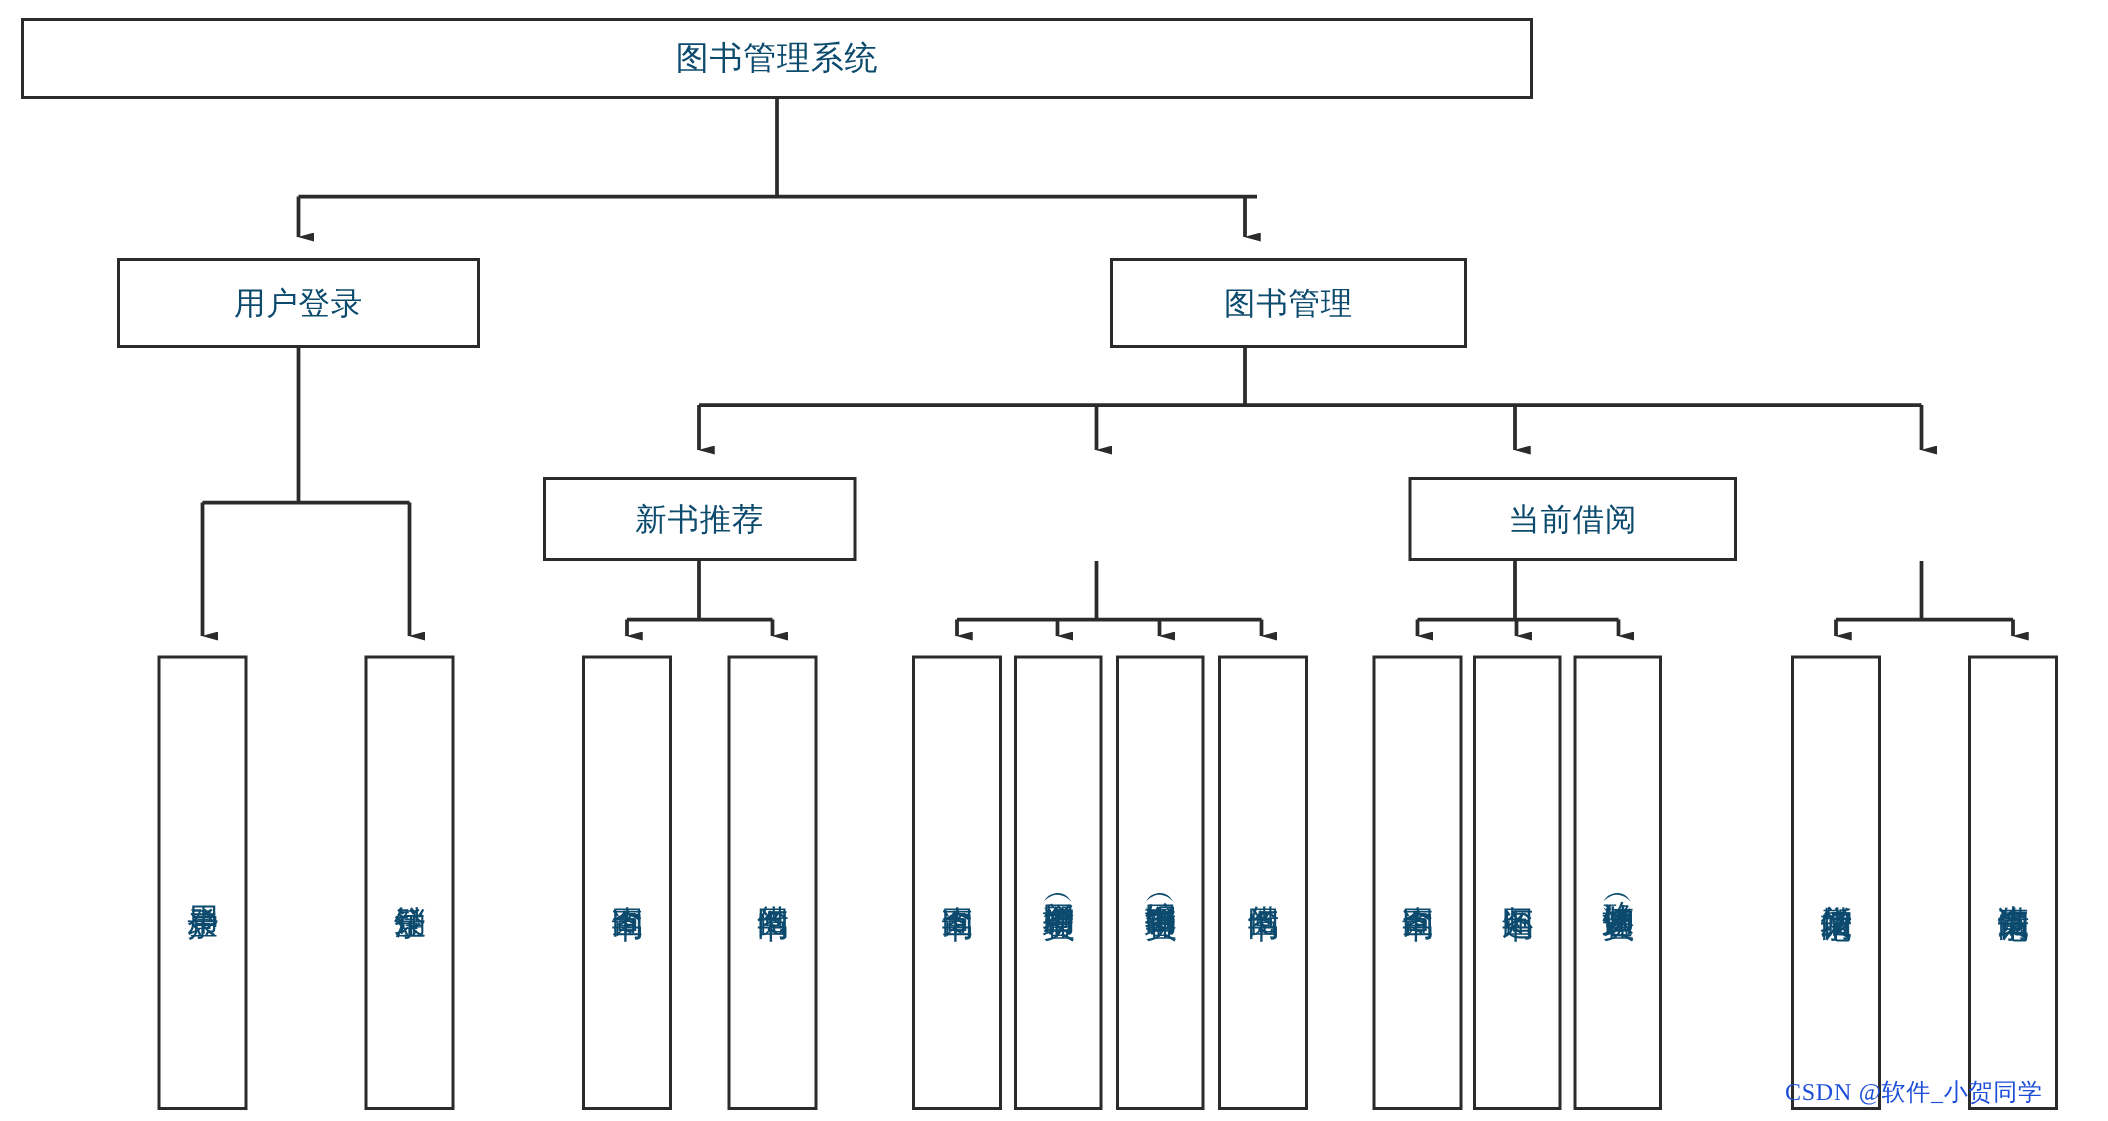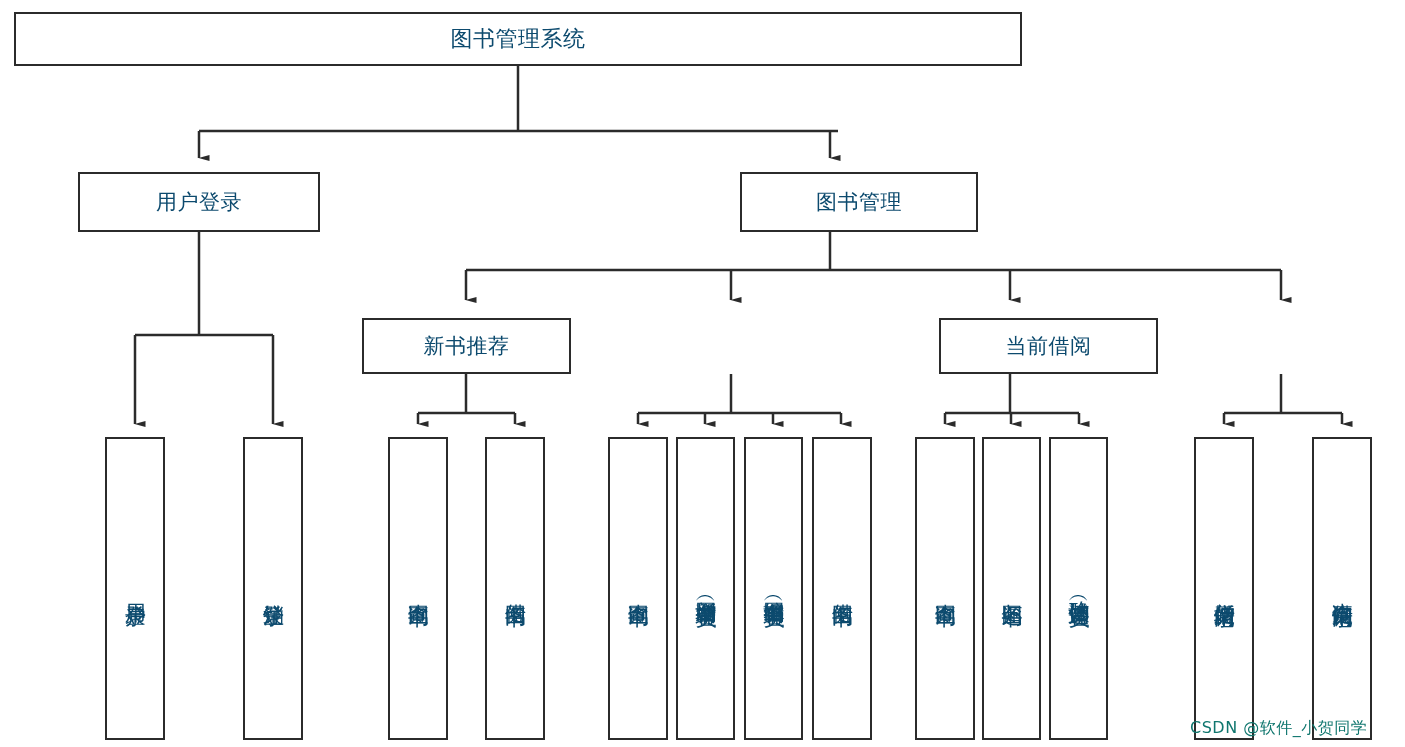--- a/index.html
+++ b/index.html
@@ -52,23 +52,24 @@
   }
   .node.v .vtext {
     writing-mode: vertical-rl;
     text-orientation: upright;
     display: block;
     text-align: center;
   }
   .watermark {
     position: absolute;
     font-size: 16px;
-    color: #0f766e;
+    color: #1d4ed8;
     white-space: nowrap;
     letter-spacing: 0.5px;
+    font-family: Liberation Serif, serif;
   }
 </style>
 </head>
 <body>
 
 <div id="canvas">
 
   <svg class="wires" viewBox="0 0 1405 747" xmlns="http://www.w3.org/2000/svg">
     <defs>
       <marker id="arw" markerWidth="10" markerHeight="12" refX="3" refY="10.5" orient="auto" markerUnits="userSpaceOnUse">

